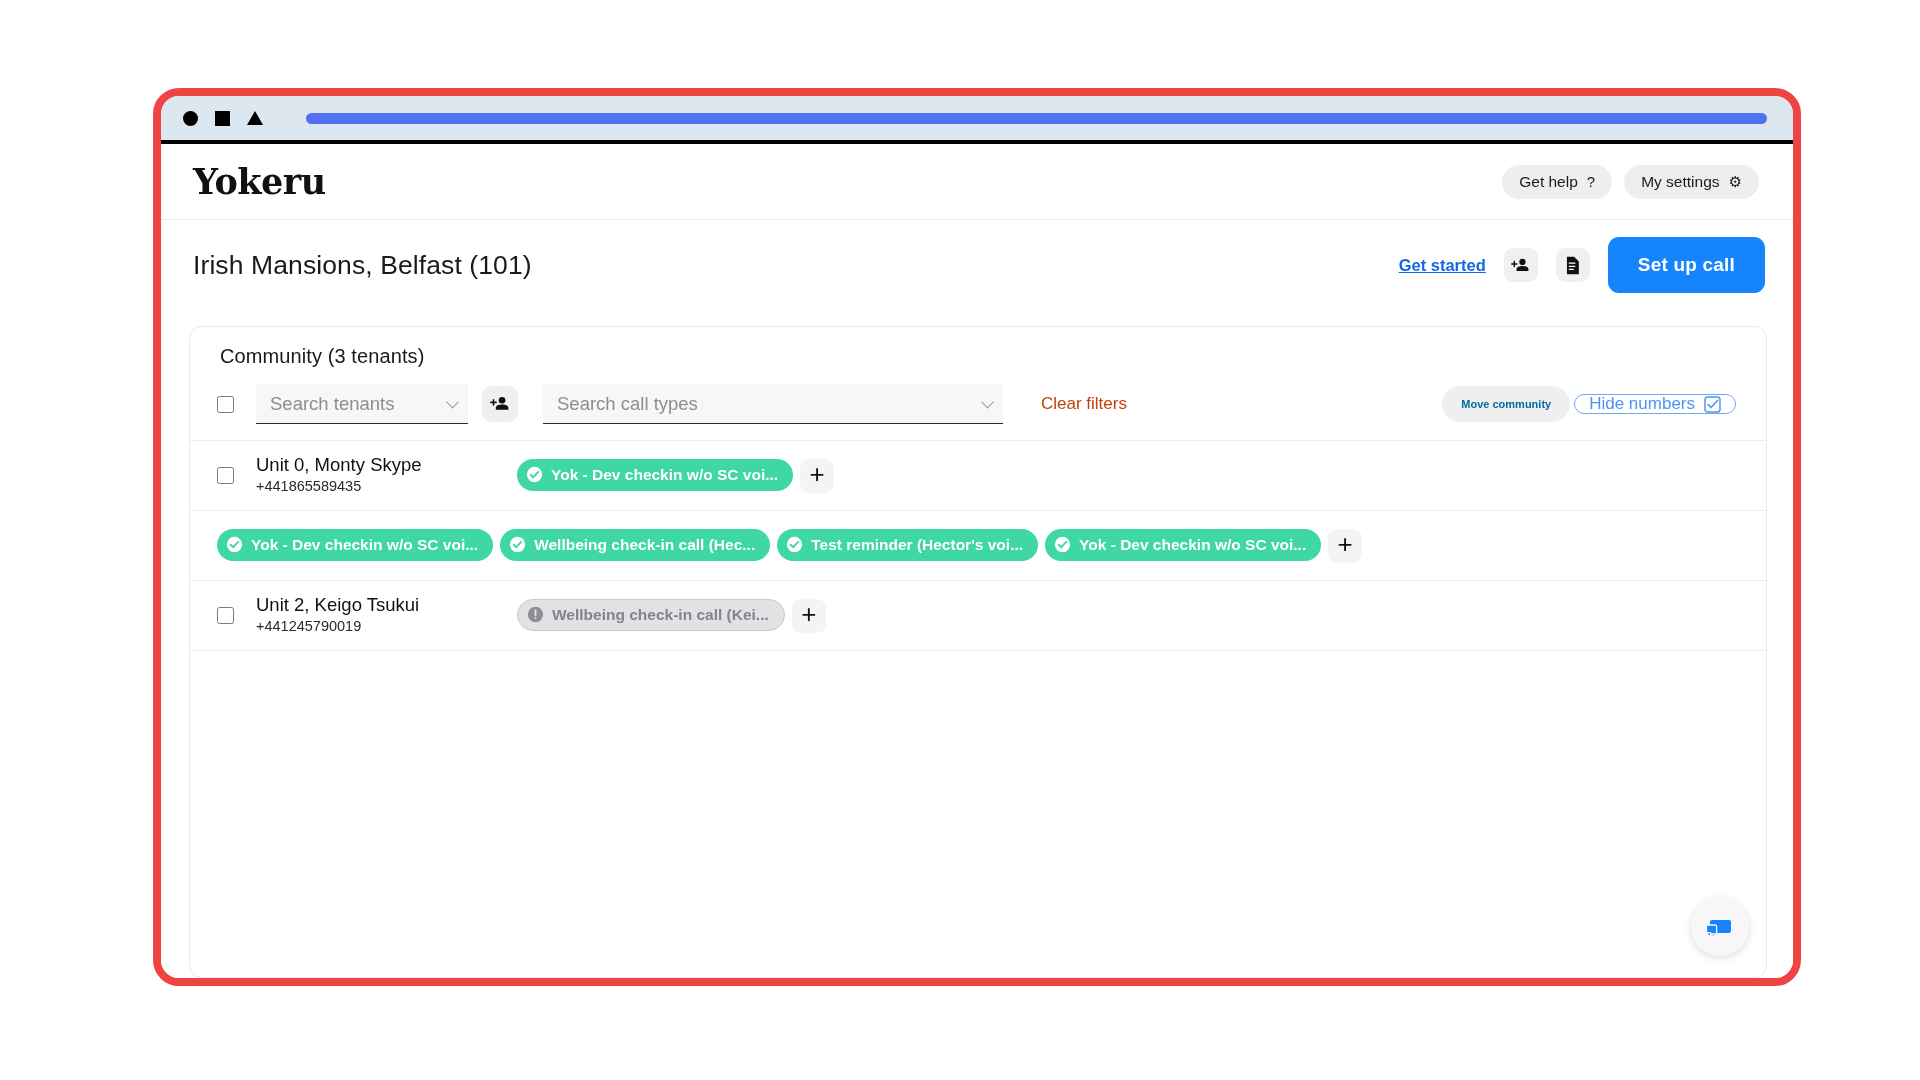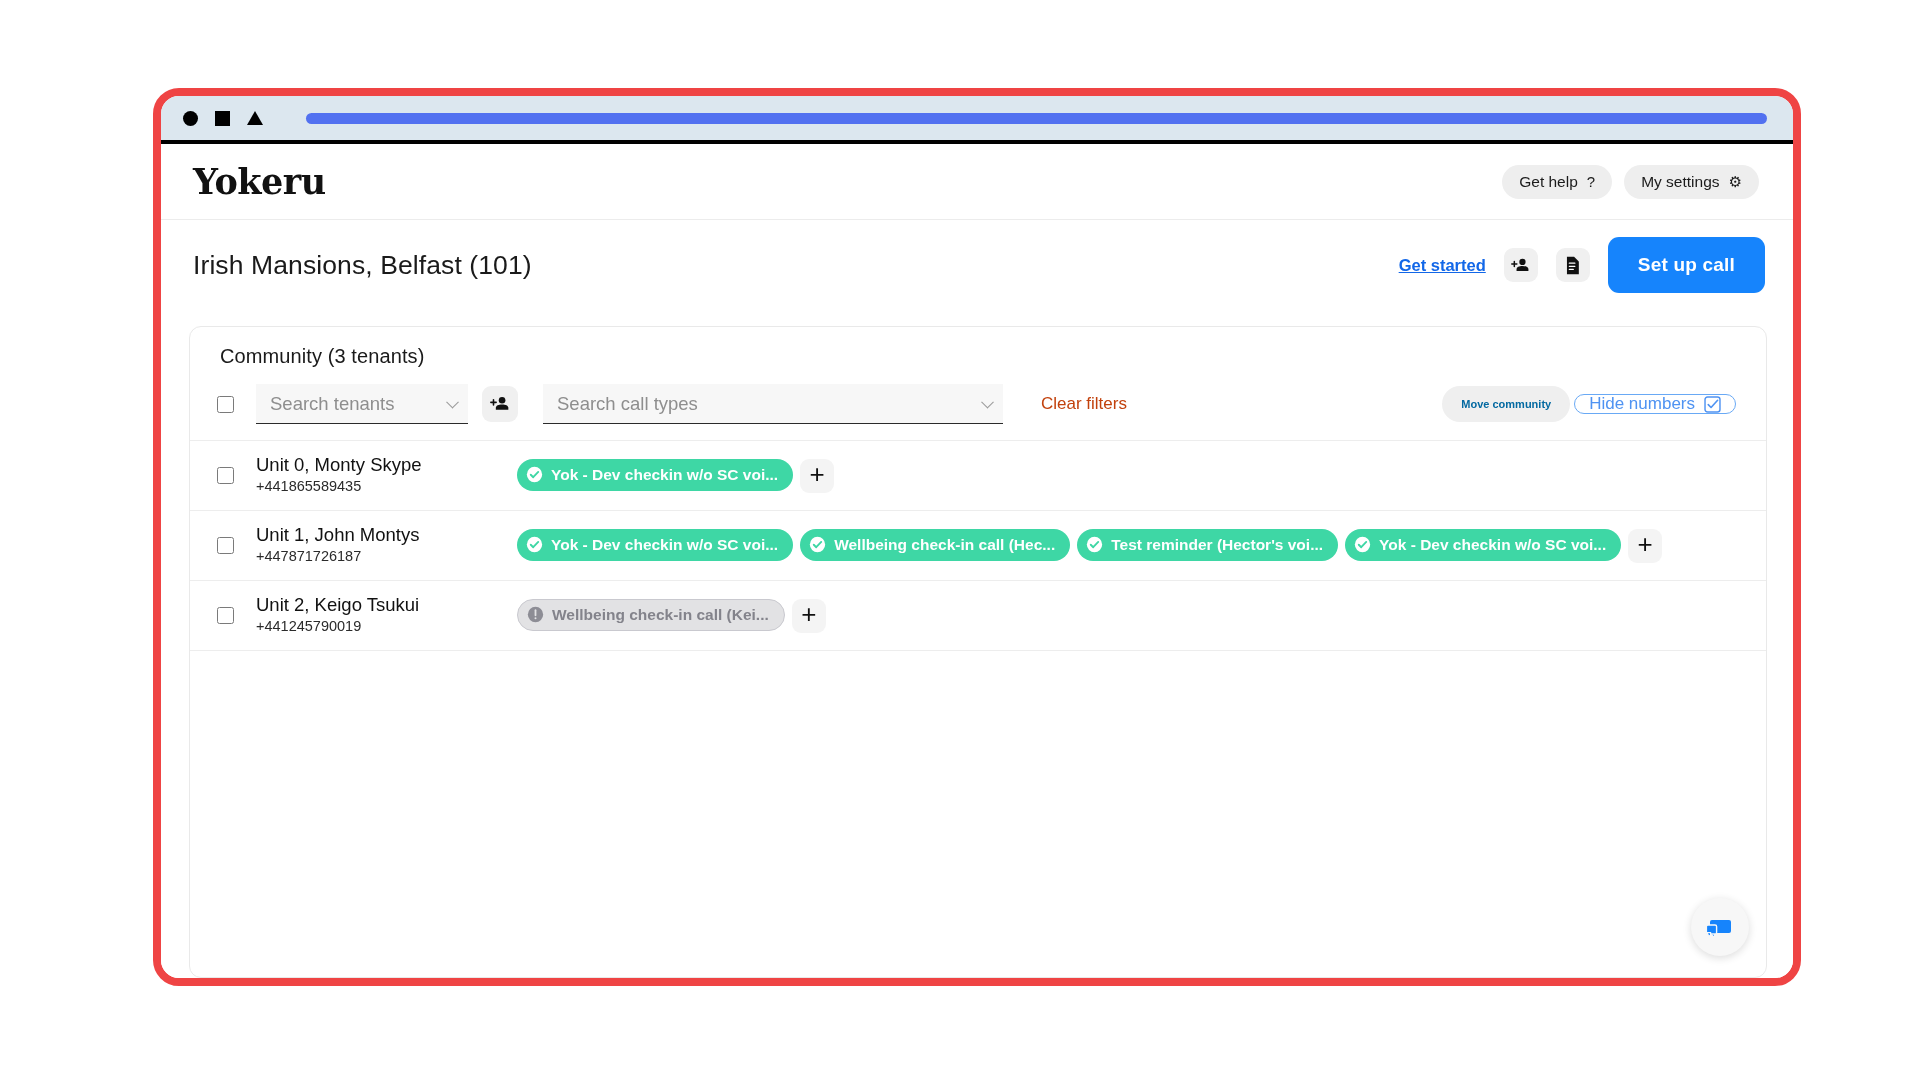--- a/index.html
+++ b/index.html
@@ -443,27 +443,20 @@
                 <svg width="17" height="17" viewBox="0 0 20 20">
                   <circle cx="10" cy="10" r="9" fill="#ffffff"></circle>
                   <path d="M5.6 10.3l2.9 2.9L14.4 7" fill="none" stroke="#3ed7a5" stroke-width="2.2" stroke-linecap="round" stroke-linejoin="round"></path>
                 </svg>
                 <span class="label">Yok - Dev checkin w/o SC voi...</span>
               </span>
               <button class="add-pill-btn">+</button>
             </div>
           </div>
           <div class="tenant-row">
-            <div class="row-left">
-              <span class="checkbox"></span>
-              <div class="tenant-meta">
-                <div class="tenant-name">Unit 1, John Montys</div>
-                <div class="tenant-phone">+447871726187</div>
-              </div>
-            </div>
             <div class="pills">
               <span class="pill-tag active">
                 <svg width="17" height="17" viewBox="0 0 20 20">
                   <circle cx="10" cy="10" r="9" fill="#ffffff"></circle>
                   <path d="M5.6 10.3l2.9 2.9L14.4 7" fill="none" stroke="#3ed7a5" stroke-width="2.2" stroke-linecap="round" stroke-linejoin="round"></path>
                 </svg>
                 <span class="label">Yok - Dev checkin w/o SC voi...</span>
               </span>
               <span class="pill-tag active">
                 <svg width="17" height="17" viewBox="0 0 20 20">

